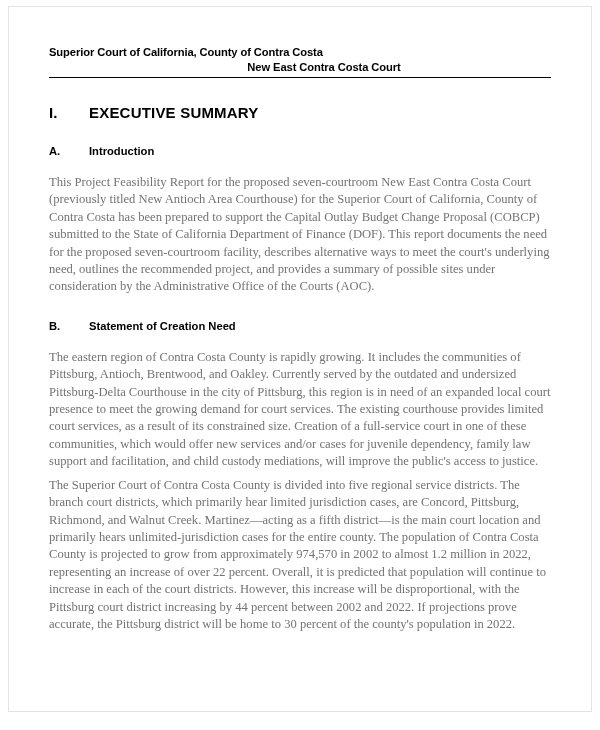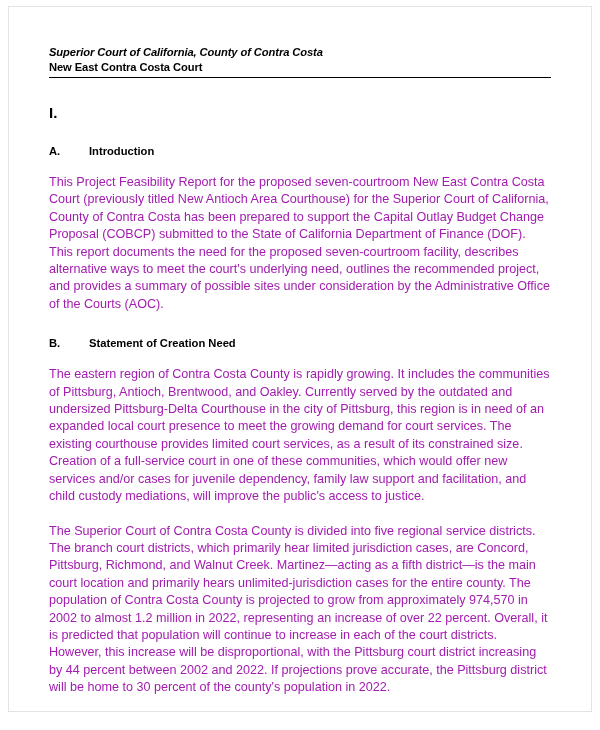--- a/index.html
+++ b/index.html
@@ -37,26 +37,26 @@
     font-weight: bold;
     font-size: 11.2px;
     line-height: 15px;
     letter-spacing: -0.1px;
     color: #000;
     border-bottom: 1.6px solid #000;
     padding-bottom: 2px;
   }
   .doc-header-line1 {
     display: block;
-    font-style: italic;
   }
   .doc-header-line2 {
     display: flex;
-    justify-content: flex-start;
+    justify-content: center;
     align-items: baseline;
+    margin-left: 48px;
   }
 
   
   .heading-l1,
   .heading-l2 {
     display: flex;
     font-family: "Liberation Sans", "DejaVu Sans", sans-serif;
     font-weight: bold;
     color: #000;
   }
@@ -68,49 +68,50 @@
   .heading-l1 .label { letter-spacing: 0.2px; }
 
   .heading-l2 {
     font-size: 11.2px;
     margin-top: 24px;
   }
   .heading-l2 .marker { width: 40px; flex: 0 0 40px; }
 
   
   .para {
-    font-family: Liberation Sans, sans-serif;
+    font-family: Liberation Serif, serif;
     font-size: 12.6px;
     line-height: 17.4px;
     text-align: left;
     margin: 16px 0 0 0;
-    color: #a21caf;
+    color: #737373;
   }
   .para.first-after-heading {
     margin-top: 17px;
   }
   .para + .para {
-    margin-top: 17px;
+    margin-top: 6px;
   }
 </style>
 </head>
 <body>
 
 <div class="page">
   <div class="page-inner">
 
     <div class="doc-header">
       <span class="doc-header-line1">Superior Court of California, County of Contra Costa</span>
       <span class="doc-header-line2">
         <span>New East Contra Costa Court</span>
       </span>
     </div>
 
     <div class="heading-l1">
       <span class="marker">I.</span>
+      <span class="label">EXECUTIVE SUMMARY</span>
     </div>
 
     <div class="heading-l2">
       <span class="marker">A.</span>
       <span class="label">Introduction</span>
     </div>
 
     <p class="para first-after-heading">This Project Feasibility Report for the proposed seven-courtroom New East Contra Costa Court (previously titled New Antioch Area Courthouse) for the Superior Court of California, County of Contra Costa has been prepared to support the Capital Outlay Budget Change Proposal (COBCP) submitted to the State of California Department of Finance (DOF). This report documents the need for the proposed seven-courtroom facility, describes alternative ways to meet the court's underlying need, outlines the recommended project, and provides a summary of possible sites under consideration by the Administrative Office of the Courts (AOC).</p>
 
     <div class="heading-l2">

